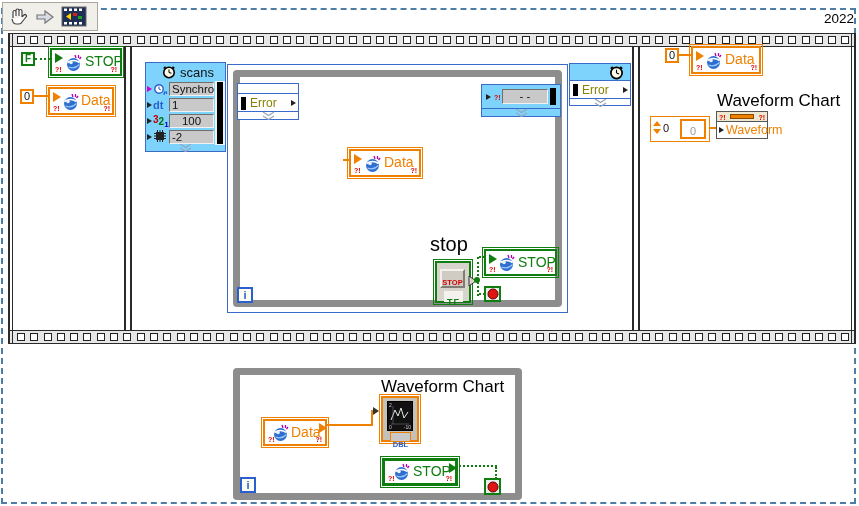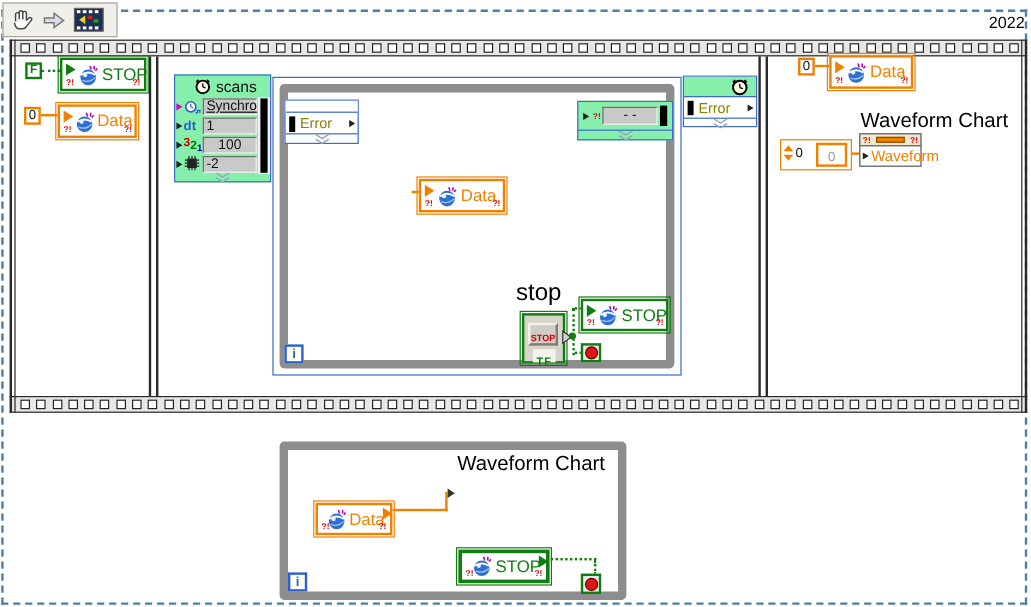--- a/index.html
+++ b/index.html
@@ -36,21 +36,21 @@
   
   .const{background:#fff;text-align:center;z-index:5;}
   .const.green{border:2px solid #0f7d0f;color:#0f7d0f;font-weight:bold;font-size:10px;line-height:10px;}
   .const.orange{border:2px solid #f08000;color:#111;font-size:11px;line-height:11px;}
   
   .wire-o{background:#f08000;z-index:4;}
   .wire-gh{border-top:2px dotted #0f7d0f;height:0;z-index:4;}
   .wire-gv{border-left:2px dotted #0f7d0f;width:0;z-index:4;}
   
   .bluenode{border:1px solid #3a6bc8;background:#fff;z-index:5;}
-  .ltblue{background:#86efac;padding-left:32px;}
+  .ltblue{background:#7dd3fc;padding-left:32px;}
   .cfield{position:absolute;background:#c9c9c9;border-top:1px solid #6e6e6e;border-left:1px solid #6e6e6e;
           border-bottom:1px solid #f2f2f2;border-right:1px solid #f2f2f2;font-size:11.5px;line-height:12px;
           padding:0 2px;color:#111;box-sizing:border-box;}
   .blackbar{position:absolute;background:#000;}
   .olive{color:#8a8000;}
   
   .iterm{border:2px solid #2a5fd0;background:#fffef2;color:#2a5fd0;font-weight:bold;font-size:11px;
          line-height:12px;text-align:center;z-index:6;}
   .condterm{border:2px solid #0f7d0f;background:#ececec;z-index:6;}
   .condterm .dot{position:absolute;left:50%;top:50%;transform:translate(-50%,-50%);width:11px;height:11px;
@@ -281,21 +281,21 @@
         <path d="M8 8.5 V5 M8 8.5 L10.8 9.5" stroke="#000" stroke-width="1.2"></path>
       </svg>
     <span class="abs" style="left:34px;top:2px;font-size:13px;">scans</span>
 
     <span class="tri" style="left:1px;top:23px;border-left:5px solid #d000d0;border-top:3px solid transparent;border-bottom:3px solid transparent;"></span>
     <svg class="abs" style="left:7px;top:20px;" width="15" height="13" viewBox="0 0 15 13">
         <circle cx="6" cy="6" r="4.2" fill="#fff" stroke="#2a5fd0" stroke-width="1.4"></circle>
         <path d="M6 6 V3.5 M6 6 L8 7" stroke="#2a5fd0" stroke-width="1"></path>
         <path d="M10 11 h1.5 v-2 h2 v2" stroke="#2a5fd0" fill="none" stroke-width="1.2"></path>
       </svg>
-    <span class="cfield" style="left:23px;top:19px;width:45px;height:14px;text-decoration:underline;">Synchro</span>
+    <span class="cfield" style="left:23px;top:19px;width:45px;height:14px;">Synchro</span>
 
     <span class="tri r-sm" style="left:1px;top:39px;"></span>
     <span class="abs" style="left:7px;top:36px;font-size:11px;font-weight:bold;color:#2a5fd0;">dt</span>
     <span class="cfield" style="left:23px;top:35px;width:45px;height:14px;">1</span>
 
     <span class="tri r-sm" style="left:1px;top:55px;"></span>
     <span class="abs" style="left:7px;top:51px;font-size:10px;font-weight:bold;">
       <span style="color:#c00000;vertical-align:2px;">3</span><span style="color:#007000;">2</span><span style="color:#0000c0;vertical-align:-2px;font-size:8px;">1</span>
     </span>
     <span class="cfield" style="left:23px;top:51px;width:45px;height:14px;text-align:center;">100</span>
@@ -470,20 +470,34 @@
         <circle cx="6" cy="8.5" r="1.8" fill="#eaf4ff"></circle>
       </svg>
     <span class="g-label orange" style="left:26px;">Data</span>
     <span class="tri r-or" style="right:-2px;top:2px;"></span>
     <span class="warn" style="right:3px;bottom:1px;">?!</span>
   </div>
   <div class="abs wire-o" style="left:327px;top:424px;width:46px;height:2px;"></div>
   <div class="abs wire-o" style="left:371px;top:410px;width:2px;height:16px;"></div>
   <span class="tri r-bk abs" style="left:373px;top:407px;z-index:6;"></span>
 
+  <div class="abs gnode orange" style="left:381px;top:396px;width:38px;height:46px;background:#c4c1ba;">
+    <div class="abs" style="left:4px;top:3px;width:26px;height:30px;background:#111;border:1px solid #000;">
+      <span style="position:absolute;left:1px;top:0;color:#ccc;font-size:5px;">2</span>
+      <span style="position:absolute;left:1px;bottom:0;color:#ccc;font-size:5px;">0</span>
+      <span style="position:absolute;right:1px;bottom:0;color:#ccc;font-size:5px;">-10</span>
+      <svg width="24" height="28" viewBox="0 0 24 28">
+          <path d="M3 18 L7 8 L10 14 L13 6 L16 16 L20 10" stroke="#e8e8e8" stroke-width="1" fill="none"></path>
+          <path d="M3 22 h18 M5 4 v18" stroke="#777" stroke-width="0.6"></path>
+        </svg>
+    </div>
+    <div class="abs" style="left:7px;top:34px;width:21px;height:10px;background:#c9c9c9;border:1px solid #f08000;text-align:center;box-sizing:border-box;">
+      <span style="color:#2a5fd0;font-weight:bold;font-size:7.5px;line-height:8px;">DBL</span>
+    </div>
+  </div>
 
   <div class="abs gnode green thick" style="left:382px;top:458px;width:76px;height:28px;">
     <span class="warn" style="left:3px;bottom:1px;">?!</span>
     <svg class="abs" style="left:8px;top:2px;" width="18" height="18" viewBox="0 0 18 18">
         <path d="M10 1 l1 3 M13.5 1 v3 M16 3 l-1.5 2" stroke="#b000b0" stroke-width="1.3" fill="none"></path>
         <circle cx="8.5" cy="10.5" r="6.5" fill="#2f6fd0"></circle>
         <path d="M2.5 8.5 Q8.5 4.5 14.5 8.5" stroke="#fff" stroke-width="1.6" fill="none"></path>
         <path d="M3.5 13 Q9.5 15.5 14.5 10.5" stroke="#9cc8ff" stroke-width="1.1" fill="none"></path>
         <circle cx="6" cy="8.5" r="1.8" fill="#eaf4ff"></circle>
       </svg>

